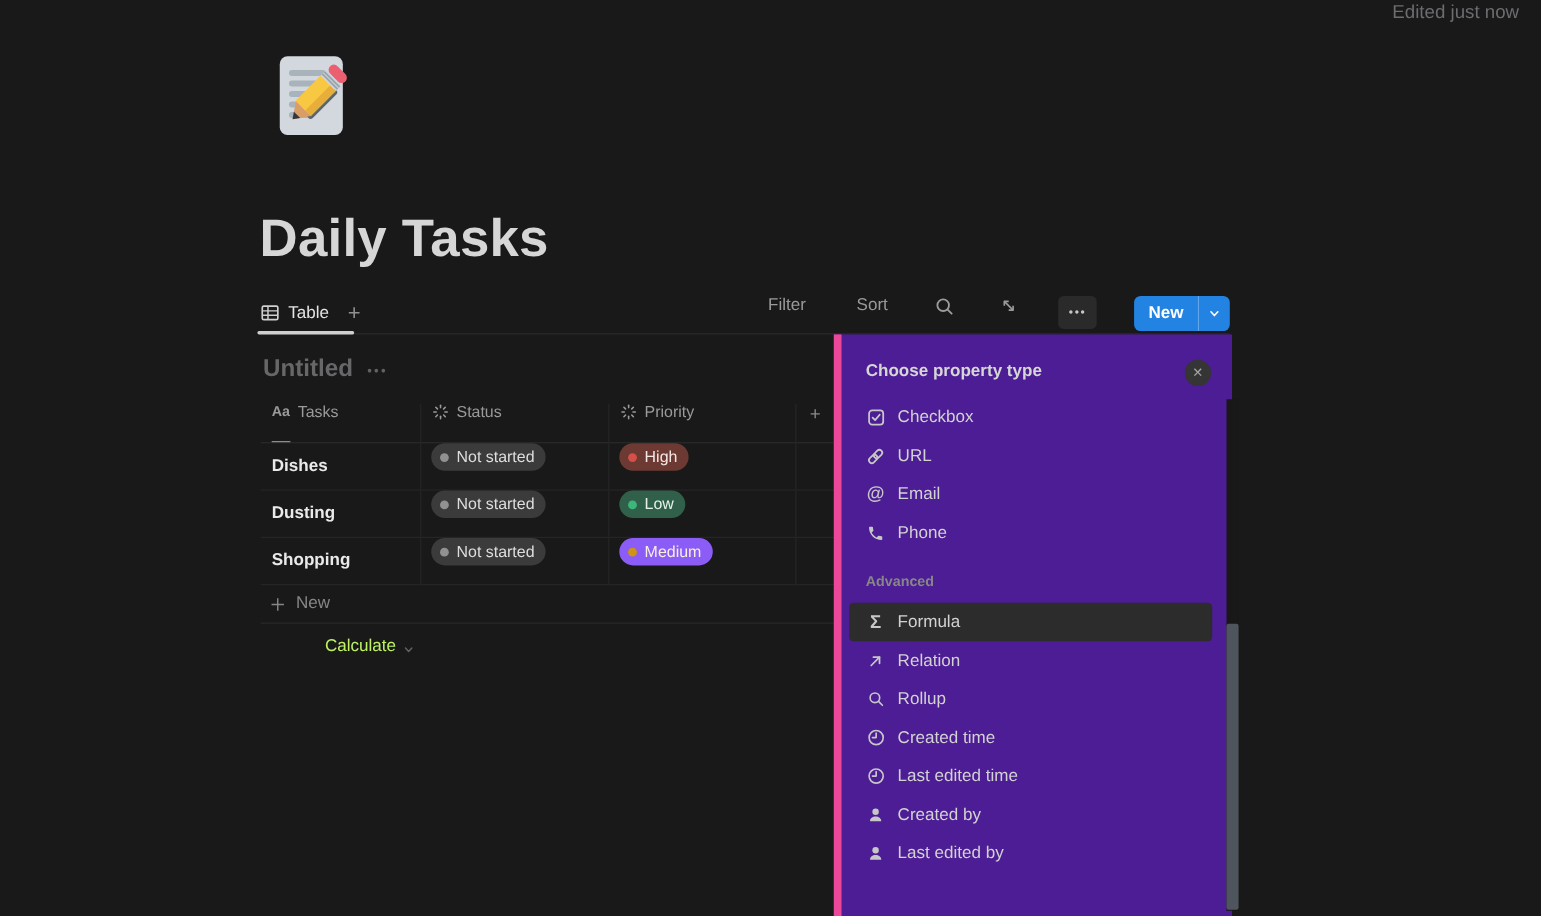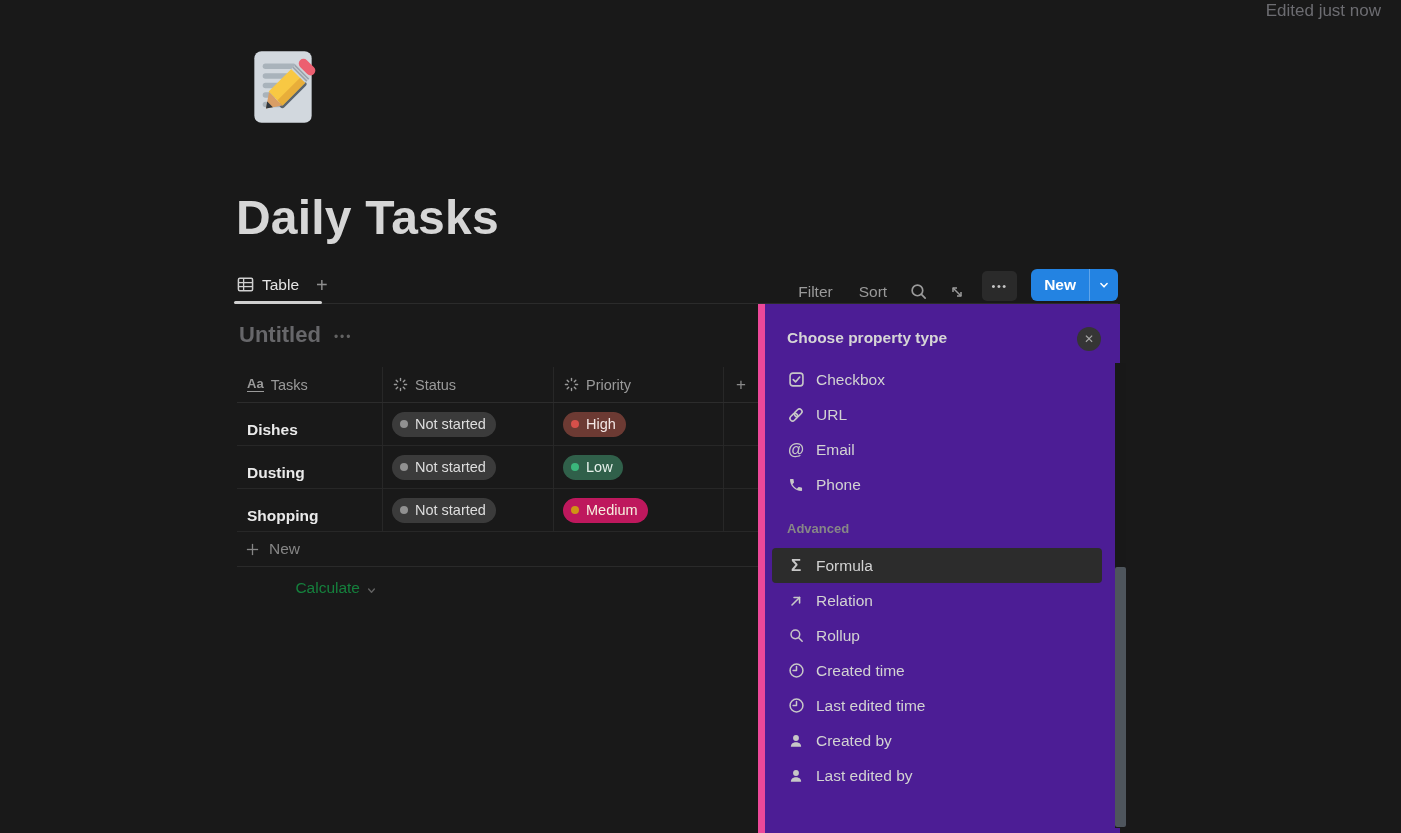--- a/index.html
+++ b/index.html
@@ -18,21 +18,21 @@
   .page-icon { position:absolute; left:240px; top:44px; width:86px; height:86px; cursor:pointer; }
 
   
   .page-title { position:absolute; left:236px; top:190px; font-size:48px; font-weight:bold; color:#d6d6d6; letter-spacing:.2px; }
 
   
   .tabbar { position:absolute; left:237px; top:266px; width:881px; height:37px; display:flex; align-items:center; }
   .tab { display:flex; align-items:center; gap:8px; cursor:pointer; }
   .tab-label { font-size:15.5px; color:#e4e4e4; font-weight:500; }
   .add-view { margin-left:17px; font-size:20px; color:#8f8f8f; cursor:pointer; line-height:1; }
-  .toolbar { margin-left:auto; display:flex; align-items:flex-end; }
+  .toolbar { margin-left:auto; display:flex; align-items:flex-start;gap:20px; }
   .tb-text { font-size:15.5px; color:#9a9a9a; cursor:pointer; }
   .tb-text.sort { margin-left:26px; }
   .tb-icon { margin-left:22px; cursor:pointer; display:flex; align-items:center; }
   .more-btn { margin-left:16px; width:35px; height:30px; background:#2a2a2a; border-radius:5px;
               display:flex; align-items:center; justify-content:center; cursor:pointer;
               color:#c6c6c6; font-size:11px; letter-spacing:1.5px; }
   .new-btn { margin-left:14px; height:32px; background:#2383e2; border-radius:6px; display:flex; align-items:stretch; overflow:hidden; cursor:pointer; }
   .new-btn-main { display:flex; align-items:center; padding:0 13px; color:#fff; font-size:15.5px; font-weight:bold; }
   .new-btn-chev { width:29px; display:flex; align-items:center; justify-content:center; border-left:1px solid rgba(255,255,255,.28); }
   .tab-underline { position:absolute; left:234px; top:301px; width:88px; height:2.5px; background:#cfcfcf; border-radius:2px; }
@@ -41,38 +41,38 @@
   
   .view-title-row { position:absolute; left:239px; top:322px; display:flex; align-items:center; gap:13px; }
   .view-title { font-size:22px; font-weight:bold; color:#67676a; cursor:pointer; }
   .view-more { font-size:12px; letter-spacing:2px; color:#626262; cursor:pointer; padding-top:4px; }
 
   
   .grid { position:absolute; left:237px; top:367px; width:521px; }
   .g-row { display:flex; }
   .g-header { height:36px; border-bottom:1px solid #2c2c2c; }
   .g-body-row { height:43px; border-bottom:1px solid #272727; }
-  .cell { display:flex; align-items:center; }
+  .cell { display:flex; }
   .c0 { width:145px; }
   .c1 { width:171px; border-left:1px solid #272727; }
   .c2 { width:170px; border-left:1px solid #272727; }
   .c3 { width:35px;  border-left:1px solid #272727; justify-content:center; }
   .hcell { gap:7px; padding-left:10px; font-size:14.5px; color:#9a9a9a; cursor:pointer; }
   .hcell.c3 { padding-left:0; font-size:17px; color:#8a8a8a; }
   .aa { font-size:13px; font-weight:bold; color:#9a9a9a; border-bottom:1.5px solid #9a9a9a; line-height:1.15; }
   .title-cell { padding-left:10px; font-size:15.5px; font-weight:bold; color:#eaeaea; cursor:pointer; }
   .title-cell span { text-decoration-color:rgba(255,255,255,.32); text-underline-offset:3.5px; text-decoration-thickness:1px;margin-top:12px; }
   .tag-cell { padding-left:9px; cursor:pointer; }
   .pill { display:inline-flex; align-items:center; gap:7px; height:25px; padding:0 10px 0 8px;
           border-radius:13px; font-size:14.5px; white-space:nowrap; cursor:pointer; }
   .dot { width:8px; height:8px; border-radius:50%; flex:none; }
   .new-row { height:35px; display:flex; align-items:center; gap:9px; padding-left:8px;
              border-bottom:1px solid #2a2a2a; color:#868686; font-size:15.5px; cursor:pointer; }
   .calc-row { width:145px; margin-top:12px; display:flex; justify-content:flex-end; align-items:flex-end; gap:5px;
-              padding-right:4px; color:#15803d; font-size:15.5px; cursor:pointer; }
+              padding-right:4px; color:#bef264; font-size:15.5px; cursor:pointer; }
 
   
   .panel { position:absolute; left:758px; top:304px; width:362px; height:529px;
            background:#4c1d95; border-left:7px solid #ec4899; }
   .panel-title { position:absolute; left:22px; top:25px; font-size:15.5px; font-weight:bold; color:#d6d6d6; }
   .panel-close { position:absolute; right:19px; top:23px; width:24px; height:24px; border-radius:50%;
                  background:#353535; color:#a5a5a5; font-size:12px; display:flex; align-items:center; justify-content:center; cursor:pointer; }
   .panel-list { position:absolute; left:0; top:58px; right:0; }
   .p-item { height:35px; margin:0 18px 0 7px; padding-left:15px; border-radius:4px;
             display:flex; align-items:center; gap:11px; cursor:pointer;
@@ -247,21 +247,21 @@
     <div class="cell title-cell c0">
         <span>Shopping</span>
       </div>
     <div class="cell tag-cell c1">
       <span class="pill" style="background: rgb(59, 59, 59); color: rgb(222, 222, 222);">
         <span class="dot" style="background: rgb(145, 145, 145);"></span>
         <span>Not started</span>
       </span>
     </div>
     <div class="cell tag-cell c2">
-      <span class="pill" style="background: #be185d; color: rgb(247, 239, 223);">
+      <span class="pill" style="background: #8b5cf6; color: rgb(247, 239, 223);">
         <span class="dot" style="background: rgb(207, 148, 21);"></span>
         <span>Medium</span>
       </span>
     </div>
     <div class="cell c3"></div>
   </div>
 
   <div class="new-row">
     <svg width="15" height="15" viewBox="0 0 16 16">
       <line x1="8" y1="2" x2="8" y2="14" stroke="#868686" stroke-width="1.4"></line>

